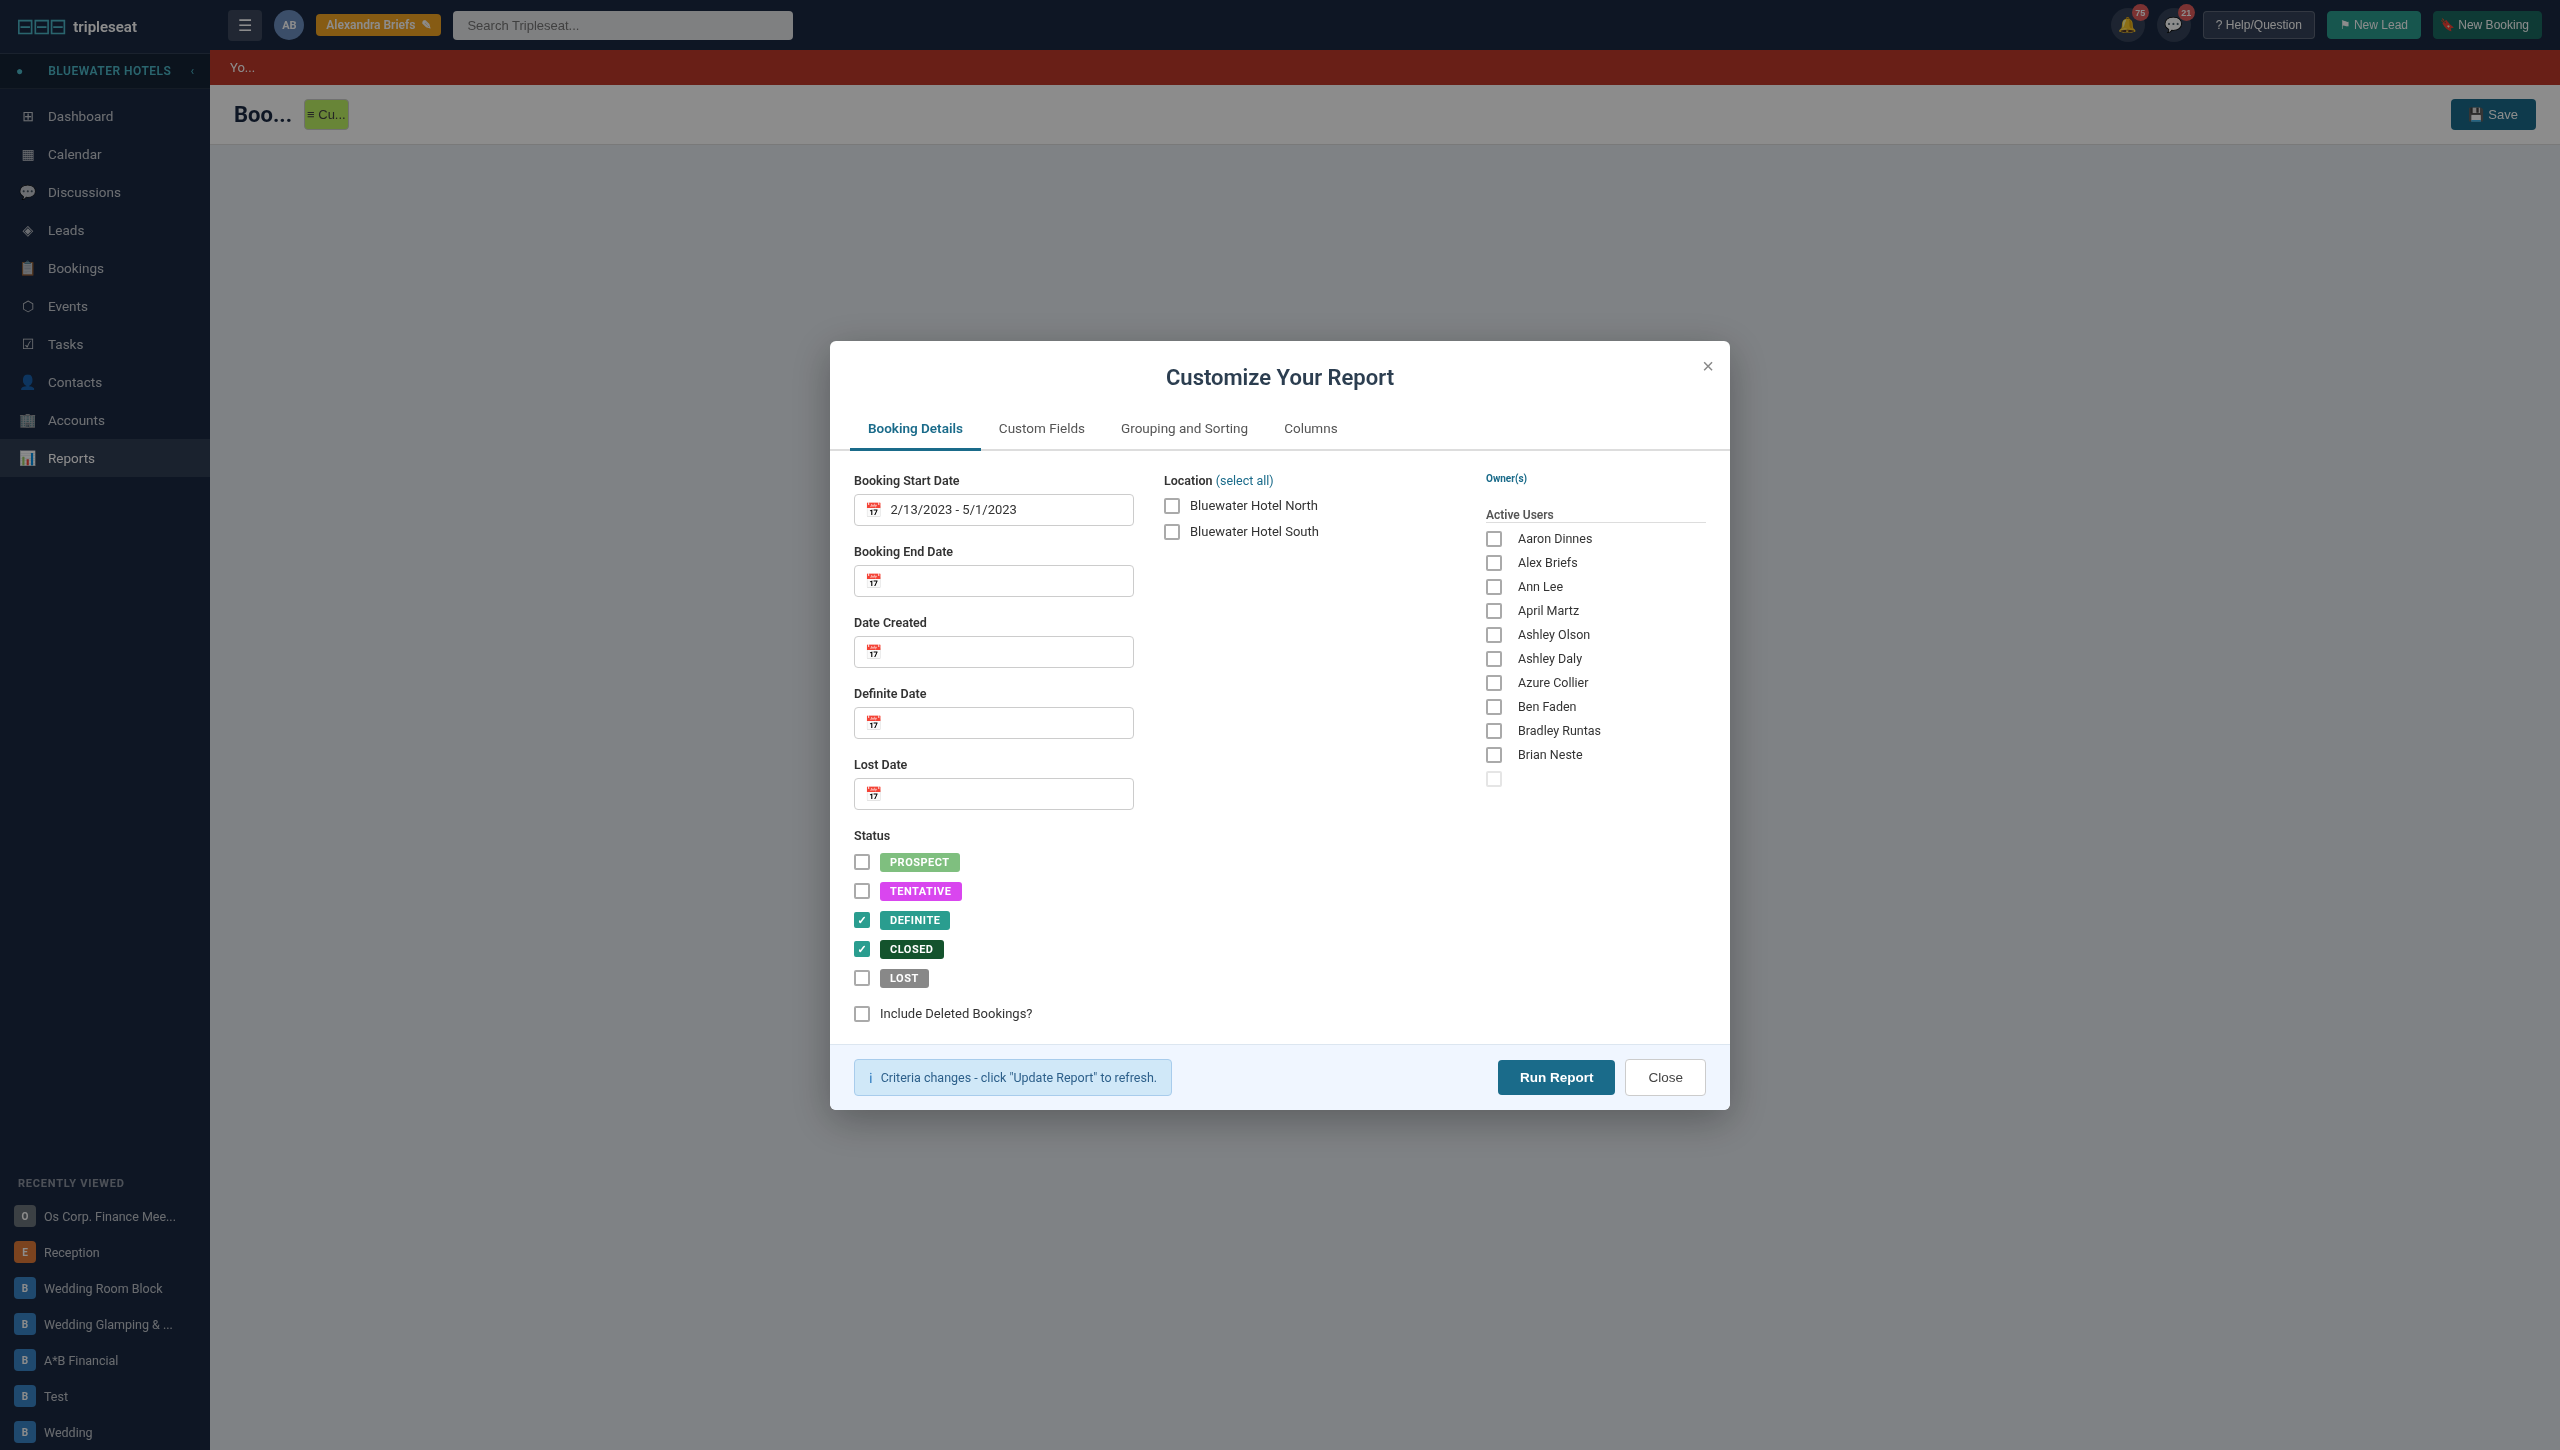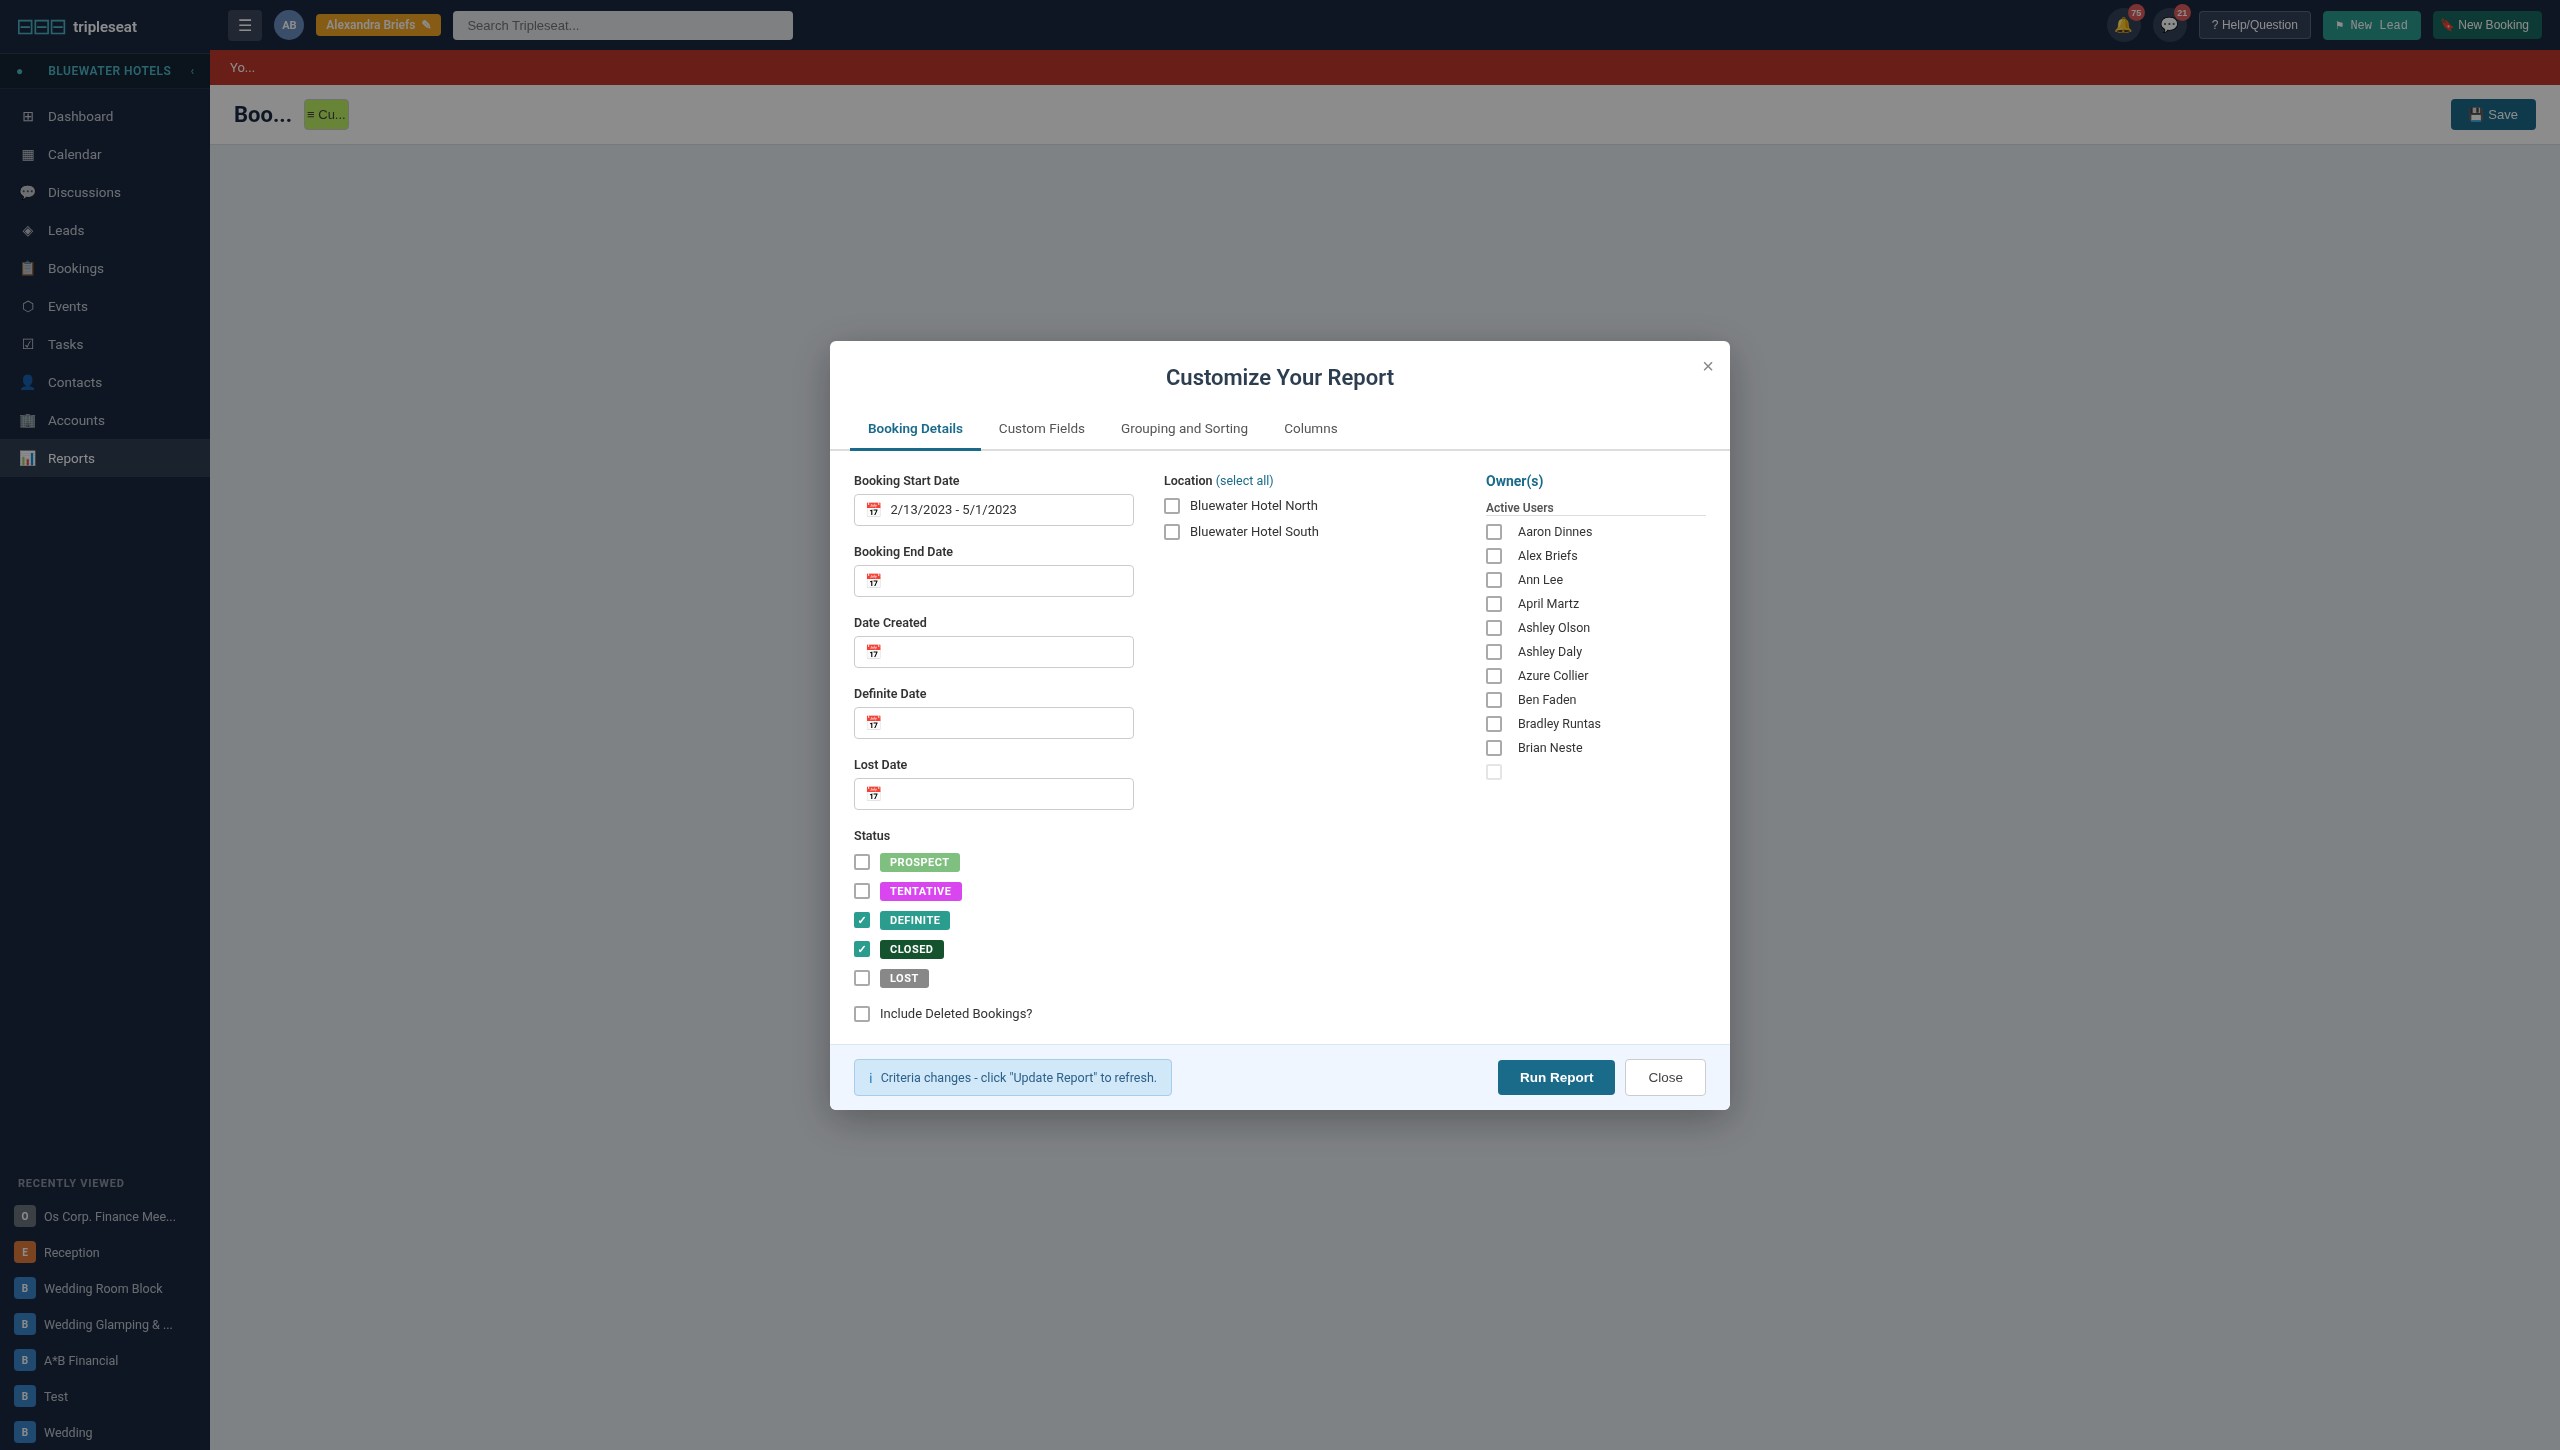--- a/index.html
+++ b/index.html
@@ -174,21 +174,21 @@
     .topbar-btn {
       background: rgba(255,255,255,0.12);
       border: 1px solid rgba(255,255,255,0.2);
       color: #fff;
       padding: 6px 12px;
       border-radius: 4px;
       cursor: pointer;
       font-size: 12px;
       white-space: nowrap;
     }
-    .topbar-btn.teal { background: #2a9d8f; border-color: #2a9d8f; font-family: Liberation Mono, monospace; }
+    .topbar-btn.teal { background: #2a9d8f; border-color: #2a9d8f; }
     .topbar-btn.dark-teal { background: #1a6b62; border-color: #1a6b62; padding-left: 6px; }
 
     
     .page-content {
       flex: 1;
       overflow-y: auto;
       background: #e8edf2;
       padding: 0;
       filter: blur(0.5px);
     }
@@ -366,24 +366,24 @@
     .location-item {
       display: flex;
       align-items: center;
       gap: 10px;
       margin-bottom: 10px;
     }
     .location-name-text { font-size: 13px; color: #333; }
 
     
     .owner-title {
-      font-size: 14px;
+      font-size: 10px;
       font-weight: 700;
       color: #1a6b8a;
-      margin-bottom: 12px;
+      margin-bottom: 24px;
     }
     .active-users-label {
       font-size: 12px;
       font-weight: 600;
       color: #555;
       margin-bottom: 8px;
       border-bottom: 1px solid #ddd;
     }
     .owner-item {
       display: flex;

